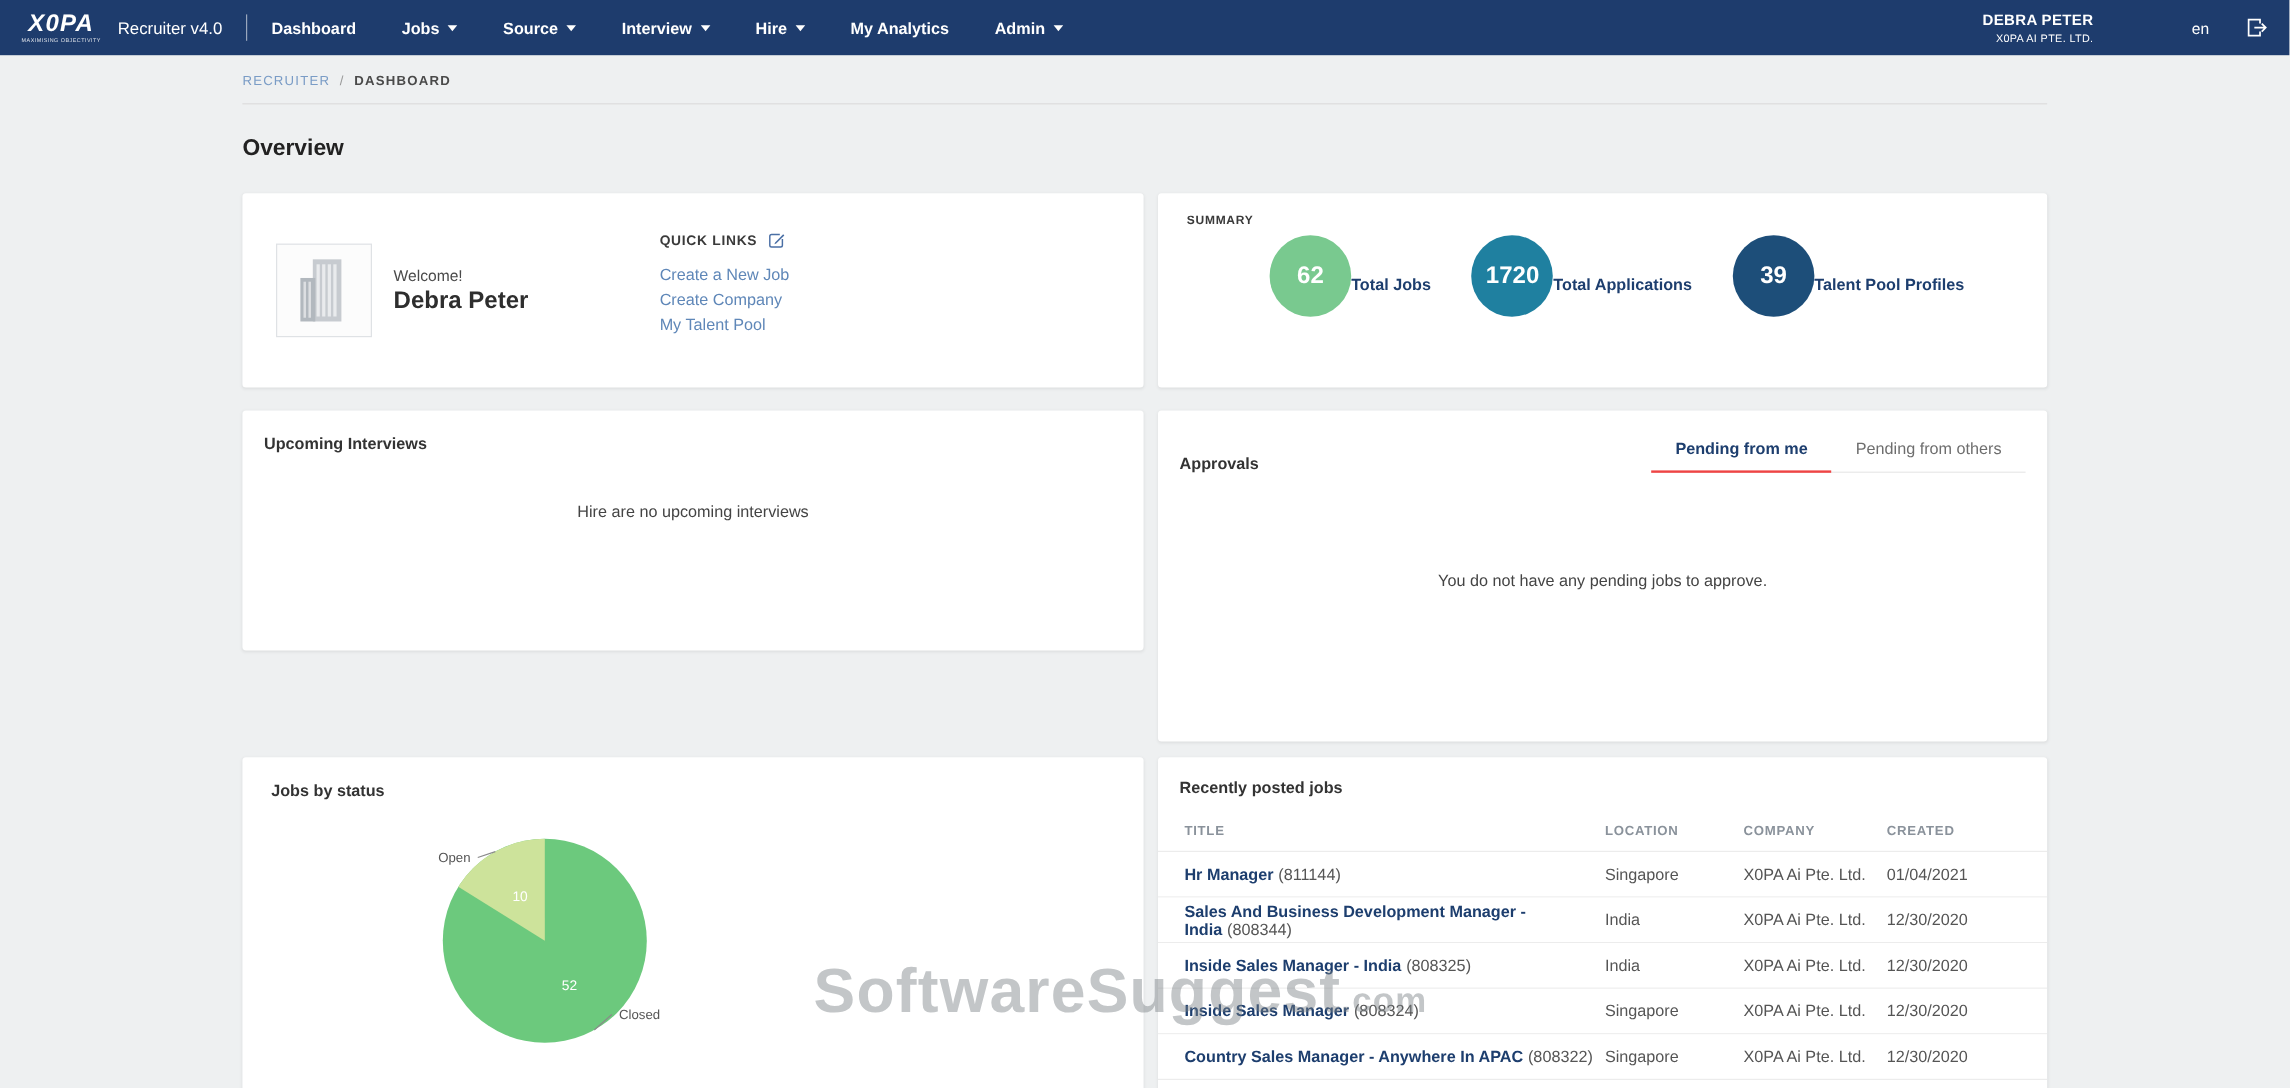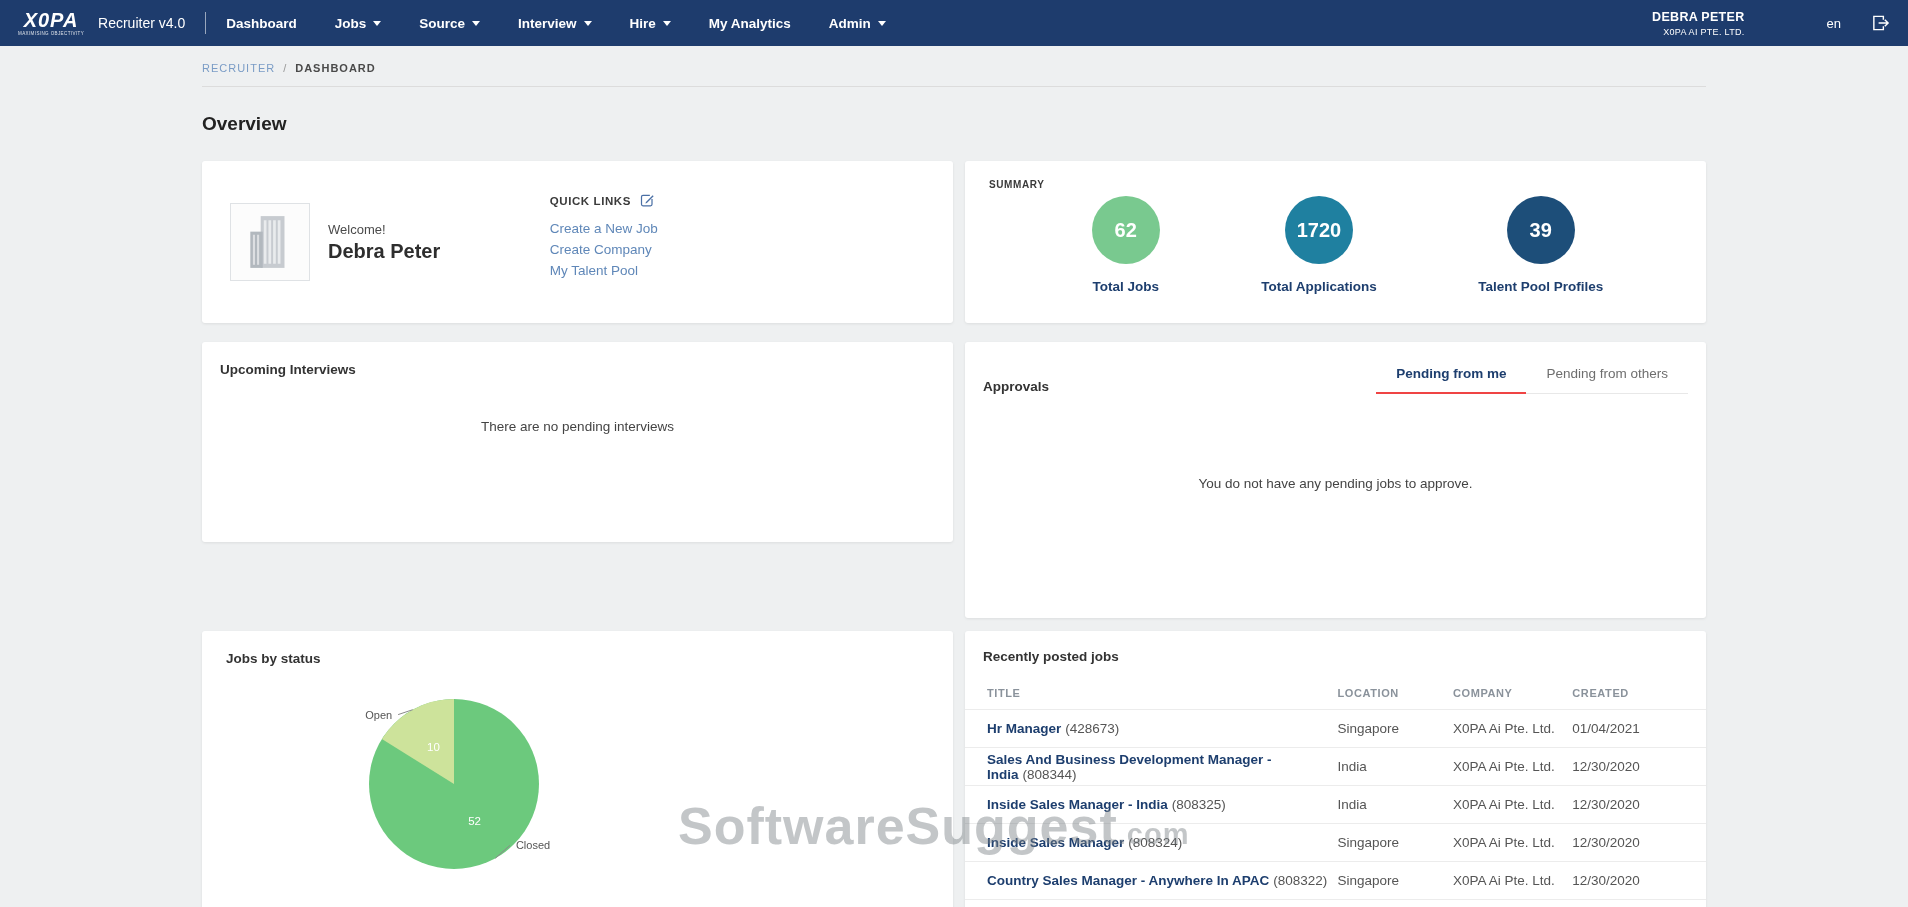--- a/index.html
+++ b/index.html
@@ -73,21 +73,21 @@
   .quick-links { padding-top:8px; }
   .ql-title-row { display:flex; align-items:center; gap:9px; }
   .ql-title { font-size:11.5px; font-weight:bold; letter-spacing:.6px; color:#3a3a3a; }
   .ql-list { margin-top:10px; }
   .ql-link { display:block; color:#5f87b8; font-size:13.5px; line-height:21px; text-decoration:none; cursor:pointer; }
 
   
   .summary-card { height:162px; padding:18px 24px; }
   .summary-title { font-size:10px; font-weight:bold; letter-spacing:.6px; color:#3a3a3a; }
   .stats-row { display:flex; justify-content:space-around; padding:0 40px; margin-top:6px; }
-  .stat { display:flex; flex-direction:column; align-items:center;margin-left:24px; }
+  .stat { display:flex; flex-direction:row; align-items:center;margin-left:24px; }
   .stat-circle {
     width:68px; height:68px; border-radius:50%;
     display:flex; align-items:center; justify-content:center;
     color:#fff; font-size:20px; font-weight:bold;
   }
   .stat-label { margin-top:15px; font-size:13.5px; font-weight:bold; color:#1d3e6e; }
 
   
   .upcoming-card { height:200px; padding:20px 18px; }
   .card-title { font-size:13.5px; font-weight:bold; color:#333; }
@@ -253,21 +253,21 @@
           <div class="stat-circle" style="background-color: rgb(29, 78, 121);">39</div>
           <div class="stat-label">Talent Pool Profiles</div>
         </div>
       </div>
     </div>
   </div>
 
   <div class="row row2">
     <div class="card col-left upcoming-card">
       <div class="card-title">Upcoming Interviews</div>
-      <div class="empty-center">There are no pending interviews</div>
+      <div class="empty-center">Hire are no upcoming interviews</div>
     </div>
 
     <div class="card col-right approvals-card">
       <div class="approvals-head">
         <div class="card-title">Approvals</div>
         <div class="tabs">
           <div class="tab active">Pending from me</div>
           <div class="tab inactive">Pending from others</div>
         </div>
       </div>
@@ -296,21 +296,21 @@
       <div class="recent-title">Recently posted jobs</div>
       <div class="jobs-table">
         <div class="thead">
           <div>TITLE</div>
           <div>LOCATION</div>
           <div>COMPANY</div>
           <div>CREATED</div>
         </div>
 
         <div class="trow">
-          <div class="td"><span class="job-link">Hr Manager</span><span class="job-id">(428673)</span></div>
+          <div class="td"><span class="job-link">Hr Manager</span><span class="job-id">(811144)</span></div>
           <div class="td-muted">Singapore</div>
           <div class="td-muted">X0PA Ai Pte. Ltd.</div>
           <div class="td-muted">01/04/2021</div>
         </div>
         <div class="trow">
           <div class="td"><span class="job-link">Sales And Business Development Manager - India</span><span class="job-id">(808344)</span></div>
           <div class="td-muted">India</div>
           <div class="td-muted">X0PA Ai Pte. Ltd.</div>
           <div class="td-muted">12/30/2020</div>
         </div>

